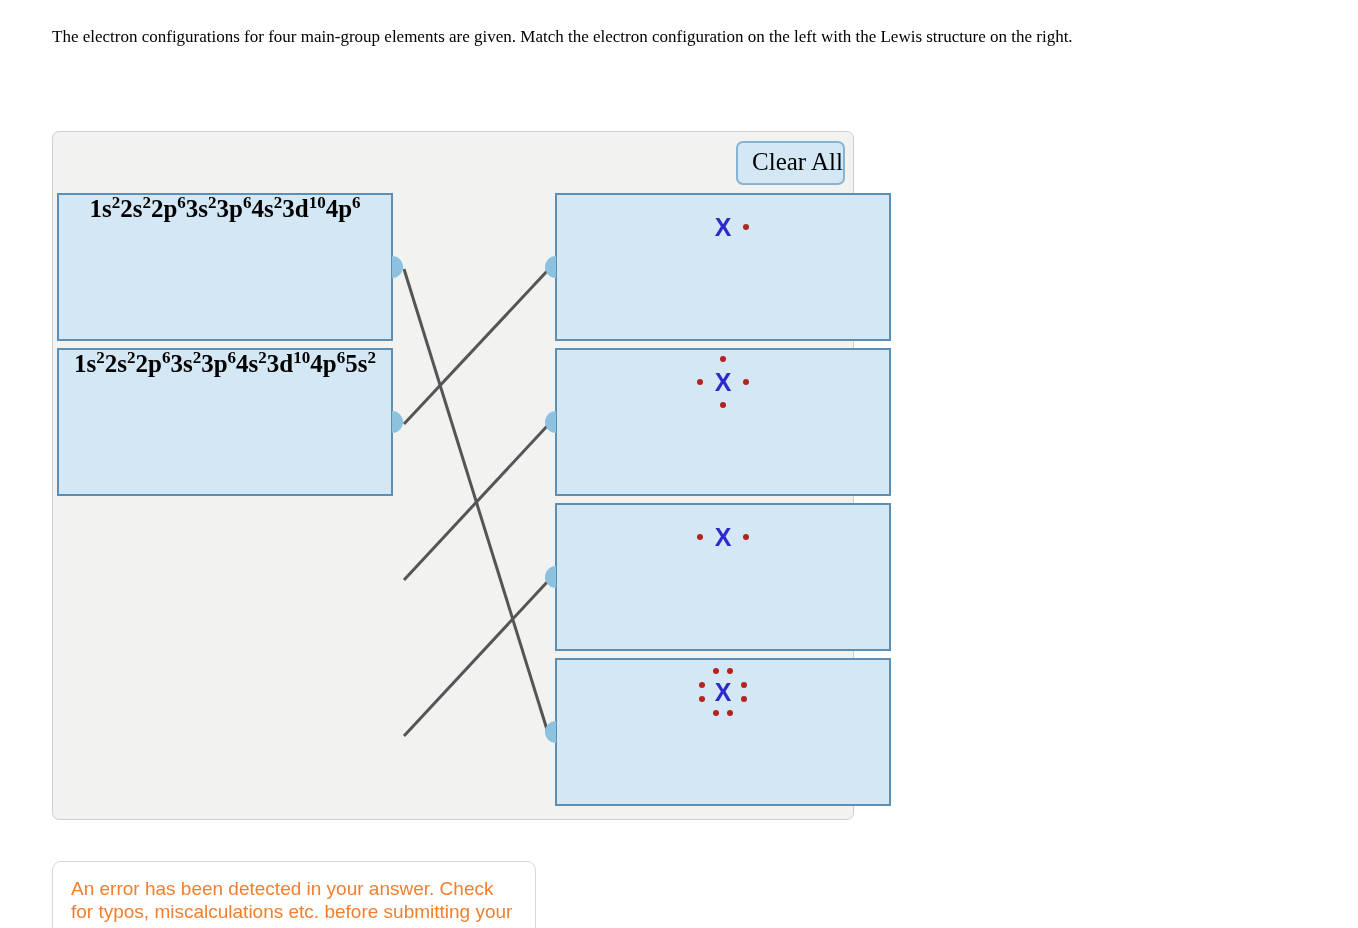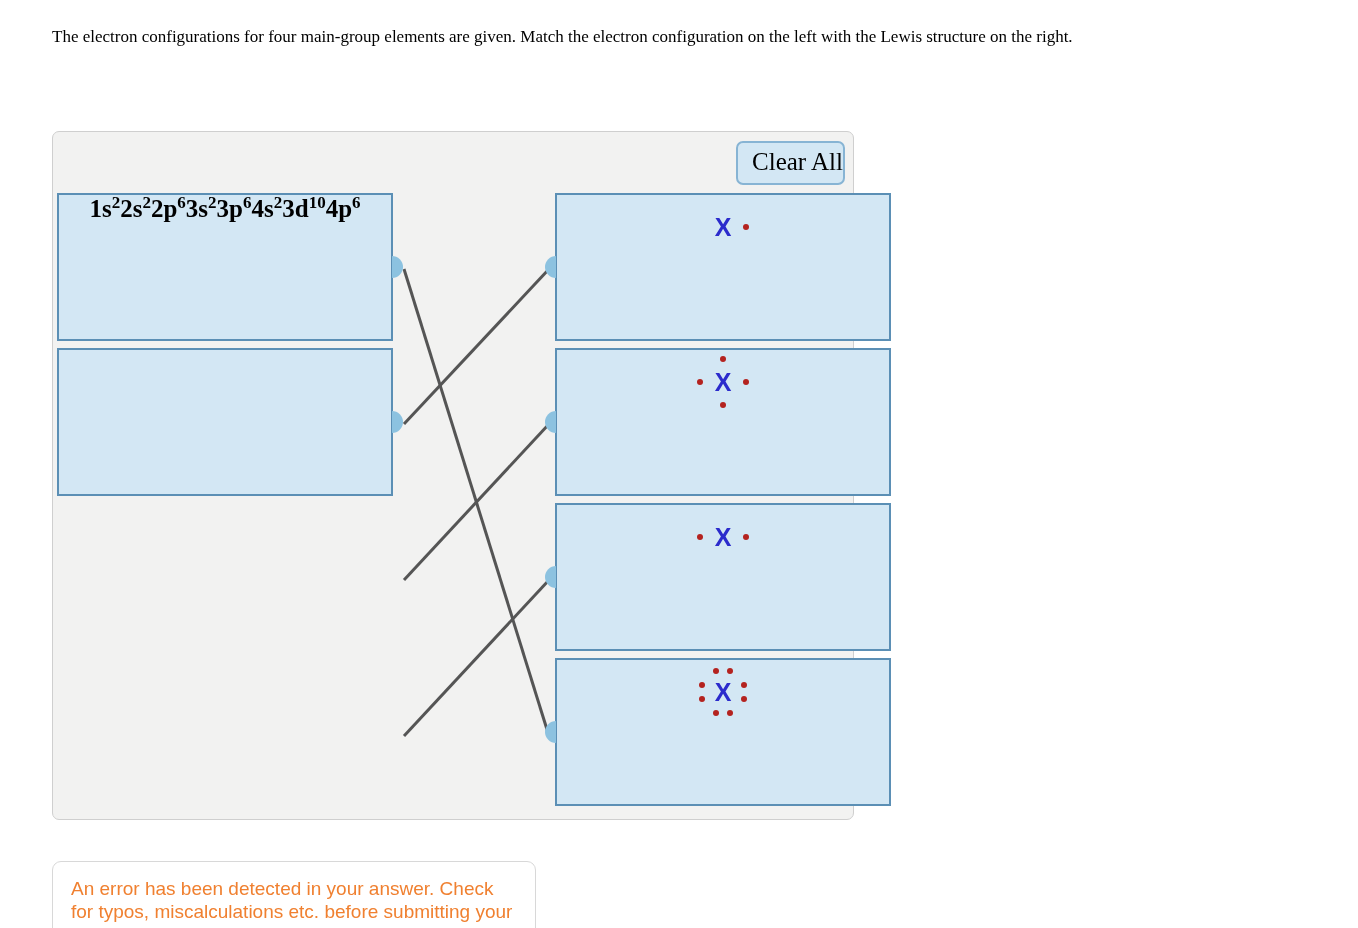--- a/index.html
+++ b/index.html
@@ -184,20 +184,21 @@
       <line x1="351" y1="448" x2="496" y2="292" stroke="#555555" stroke-width="3"></line>
       <line x1="351" y1="604" x2="496" y2="448" stroke="#555555" stroke-width="3"></line>
     </svg>
 
   <div class="match-col" id="left-column">
     <div class="match-box">
       <span class="config-text">1s<sup>2</sup>2s<sup>2</sup>2p<sup>6</sup>3s<sup>2</sup>3p<sup>6</sup>4s<sup>2</sup>3d<sup>10</sup>4p<sup>6</sup></span>
       <span class="nub nub-right"></span>
     </div>
     <div class="match-box">
+      <span class="config-text">1s<sup>2</sup>2s<sup>2</sup>2p<sup>6</sup>3s<sup>2</sup>3p<sup>6</sup>4s<sup>2</sup>3d<sup>10</sup>4p<sup>6</sup>5s<sup>2</sup></span>
       <span class="nub nub-right"></span>
     </div>
   </div>
 
   <div class="match-col" id="right-column">
     <div class="match-box">
       <span class="nub nub-left"></span>
       <span class="lewis">
         <span class="atom">X</span>
       <span class="dot" style="left: 52px; top: 29px; background: rgb(180, 35, 31);"></span>

